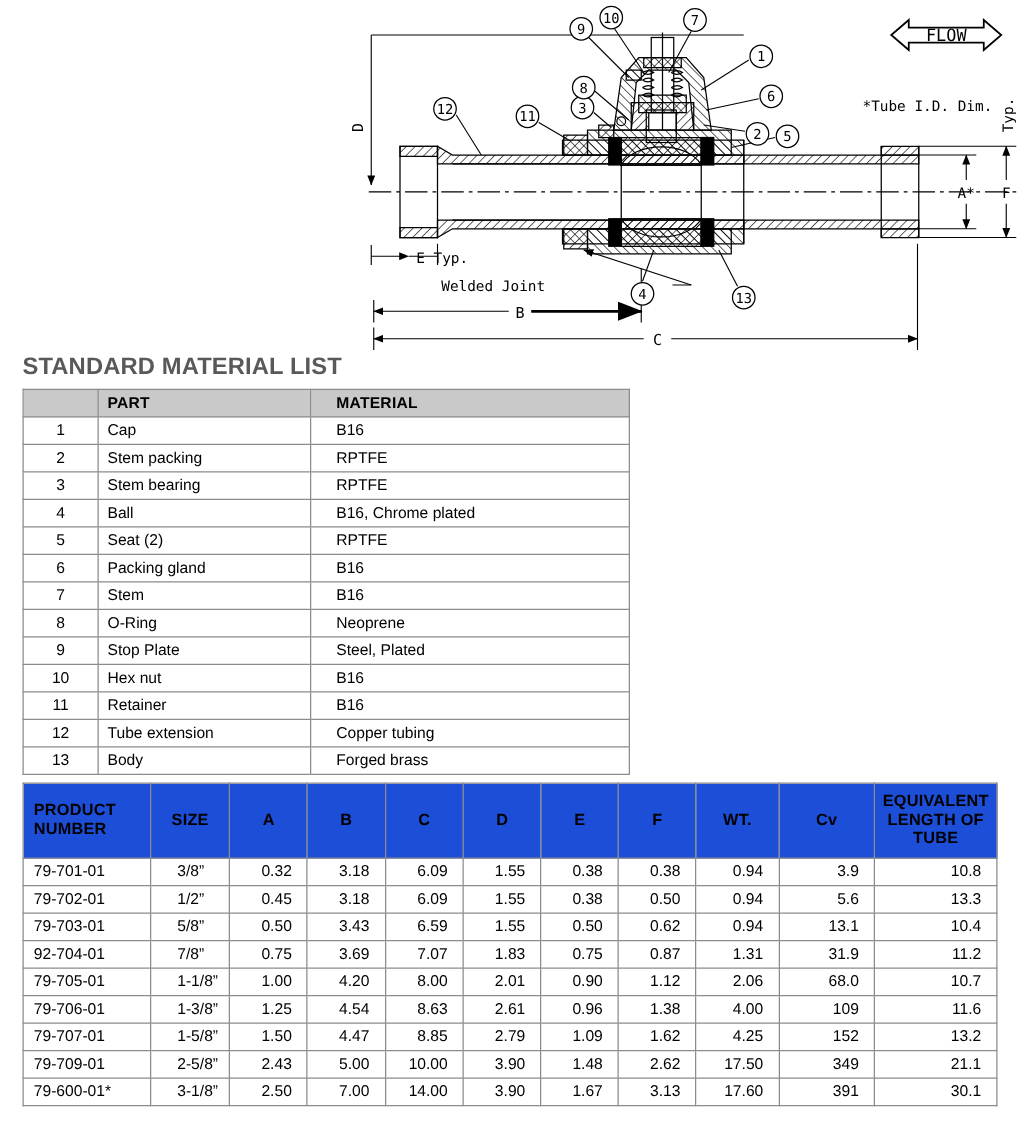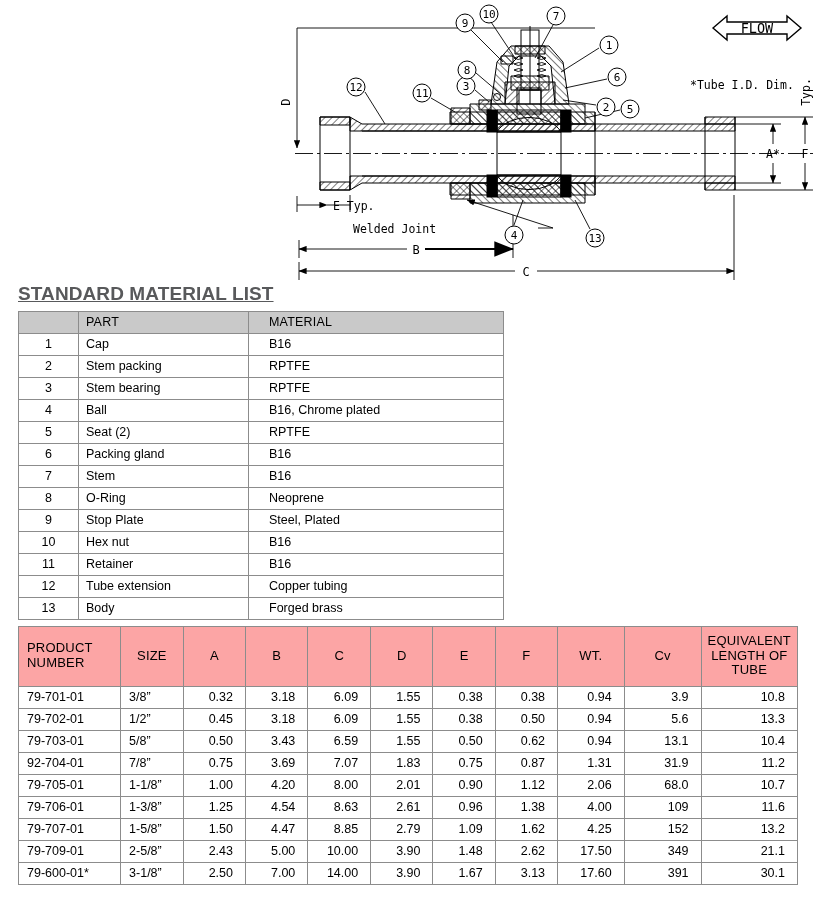--- a/index.html
+++ b/index.html
@@ -28,41 +28,40 @@
   
   .section-title {
     position: absolute;
     left: 18px; top: 283px;
     font-size: 19px;
     font-weight: bold;
     letter-spacing: 0.1px;
     color: #58595b;
     font-family: "Liberation Sans", sans-serif;
     white-space: nowrap;
-    text-decoration: underline;
   }
 
   
   #material-table {
     position: absolute;
     left: 18px; top: 311px;
     width: 486px;
     border-collapse: collapse;
     font-size: 12.5px;
   }
   #material-table td, #material-table th {
     border: 1px solid #8c8c8c;
     padding: 2px 0 3px 0;
     height: 22px;
     vertical-align: middle;
     font-weight: normal;
   }
   #material-table thead th {
     background: #c9c9c9;
-    font-weight: normal;
+    font-weight: bold;
     font-size: 12.5px;
     text-align: left;
     letter-spacing: 0.2px;
     margin-left: 12px;
   }
   #material-table .c-num { width: 60px; text-align: center; }
   #material-table .c-part { width: 170px; text-align: left; padding-left: 7px; }
   #material-table .c-mat  { text-align: left; padding-left: 20px; }
   #material-table tbody td { background: #fff; }
 
@@ -75,32 +74,32 @@
     font-size: 12.5px;
   }
   #dim-table th, #dim-table td {
     border: 1px solid #8c8c8c;
     height: 22px;
     padding: 1px 6px 2px 6px;
     vertical-align: middle;
     white-space: nowrap;
   }
   #dim-table thead th {
-    background: #fca5a5;
-    font-weight: normal;
+    background: #1d4ed8;
+    font-weight: bold;
     text-align: center;
     height: 60px;
     line-height: 1.12;
     font-size: 13px;
     letter-spacing: 0.2px;
   }
   #dim-table thead th.hdr-prod { text-align: left; padding-left: 8px; }
   #dim-table tbody td { background: #fff; }
   #dim-table td.v-prod { text-align: left; padding-left: 8px; width: 104px; }
-  #dim-table td.v-size { text-align: left; padding-left: 8px; width: 64px; }
+  #dim-table td.v-size { text-align: left; padding-left: 21px; width: 64px; }
   #dim-table td.v-num  { text-align: right; padding-right: 12px; }
   #dim-table col.c-a, #dim-table col.c-b, #dim-table col.c-c,
   #dim-table col.c-d, #dim-table col.c-e, #dim-table col.c-f { width: 64px; }
   #dim-table col.c-wt { width: 68px; }
   #dim-table col.c-cv { width: 80px; }
   #dim-table col.c-eq { width: 88px; }
 </style>
 </head>
 <body>
 

